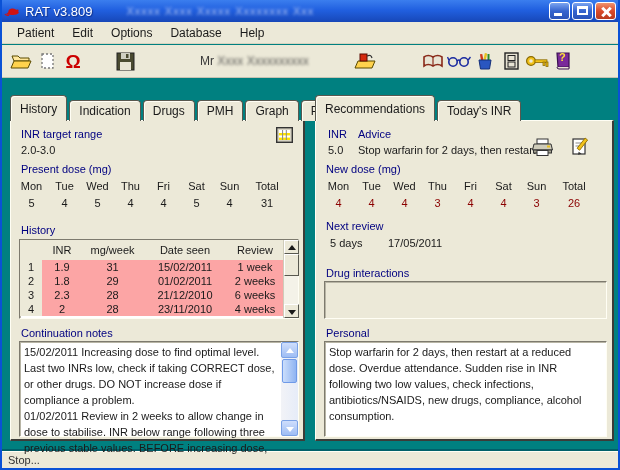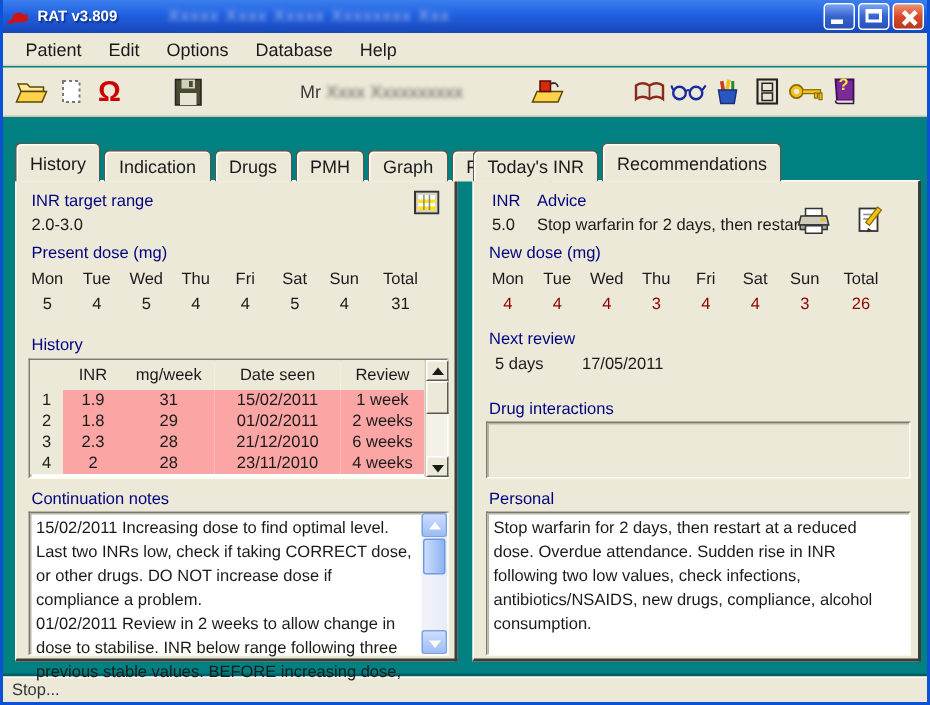--- a/index.html
+++ b/index.html
@@ -9,21 +9,21 @@
     font-family:"Liberation Sans", sans-serif; font-size:11px; color:#1a1a1a;
     background:#008080; overflow:hidden;
     border-left:2px solid #0a51d6; border-right:2px solid #0a51d6; border-bottom:2px solid #0a51d6;
   }
   
   .titlebar {
     position:absolute; left:-2px; top:0; width:620px; height:22px;
     background:linear-gradient(to bottom,#3b7eee 0%,#2160e0 45%,#1747b8 100%);
     display:flex; align-items:center; padding:0 4px;
   }
-  .title-text { color:#fff; font-weight:bold; font-size:10px; margin-left:4px; text-shadow:1px 1px 1px #10308a; }
+  .title-text { color:#fff; font-weight:normal; font-size:13px; margin-left:4px; text-shadow:1px 1px 1px #10308a; }
   .redacted-title { color:#cfd9f5; font-size:11px; margin-left:34px; filter:blur(1.6px); opacity:.8; letter-spacing:1px; }
   .winbtns { margin-left:auto; display:flex; gap:2px; }
   .wbtn {
     width:21px; height:18px; border-radius:3px; border:1px solid #fff;
     background:linear-gradient(to bottom,#7ba4f0,#3564cf 50%,#2a53b8);
     position:relative; cursor:pointer;
   }
   .wbtn.close { background:linear-gradient(to bottom,#f0936f,#da4a2a 50%,#b83a1e); }
   .wbtn .dash { position:absolute; left:4px; bottom:3px; width:8px; height:3px; background:#fff; }
   .wbtn .box  { position:absolute; left:4px; top:3px; width:11px; height:9px; border:2px solid #fff; border-top-width:3px; }
@@ -365,22 +365,22 @@
           </div>
         <div class="sbxp-thumb" style="top:17px;"></div>
         <div class="sbxp-btn" style="bottom:0;">
             <span class="arr down"></span>
           </div>
       </div>
     </div>
   </div>
 
   <div class="tabs" style="left:313px; top:95px;">
+    <span class="tab active">Recommendations</span>
     <span class="tab">Today's INR</span>
-    <span class="tab active">Recommendations</span>
   </div>
 
   <div class="panel" style="left:313px; top:120px; width:299px; height:321px;">
 
     <span class="lbl" style="left:12px; top:7px;">INR</span>
     <span class="lbl" style="left:42px; top:7px;">Advice</span>
     <span class="val" style="left:12px; top:23px;">5.0</span>
     <span class="val" style="left:42px; top:23px; max-width:186px; overflow:hidden;">Stop warfarin for 2 days, then restart..</span>
 
     <span style="position:absolute; right:58px; top:16px; cursor:pointer;">

